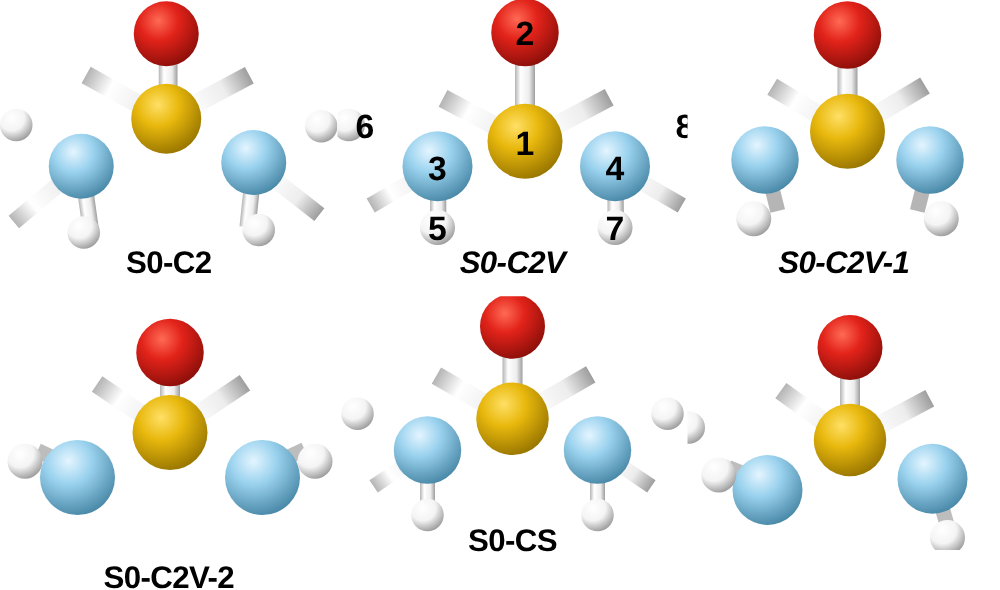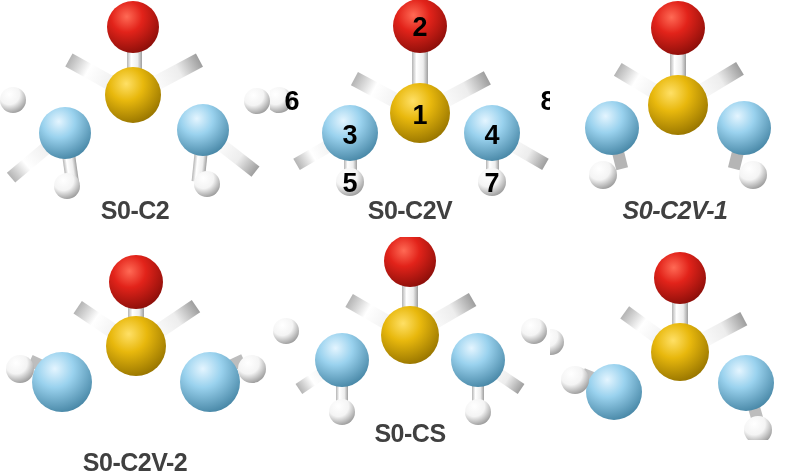--- a/index.html
+++ b/index.html
@@ -26,21 +26,21 @@
     display: block;
   }
   .caption {
     position: absolute;
     width: 100%;
     text-align: center;
     font-family: "Liberation Sans", sans-serif;
     font-weight: bold;
     font-size: 25px;
     letter-spacing: -0.5px;
-    color: #404040;
+    color: #000000;
     white-space: nowrap;
   }
   .atom-label {
     font-family: "Liberation Sans", sans-serif;
     font-weight: bold;
     font-size: 27px;
     fill: #000000;
   }
   .atom-label-outer {
     font-family: "Liberation Sans", sans-serif;
@@ -149,21 +149,21 @@
 
       <text class="atom-label" x="150" y="36" text-anchor="middle">2</text>
       <text class="atom-label" x="150" y="124" text-anchor="middle">1</text>
       <text class="atom-label" x="80" y="144" text-anchor="middle">3</text>
       <text class="atom-label" x="222" y="144" text-anchor="middle">4</text>
       <text class="atom-label-outer" x="80" y="192" text-anchor="middle">5</text>
       <text class="atom-label-outer" x="22" y="110" text-anchor="middle">6</text>
       <text class="atom-label-outer" x="222" y="192" text-anchor="middle">7</text>
       <text class="atom-label-outer" x="278" y="110" text-anchor="middle">8</text>
     </svg>
-    <div class="caption" style="top:196px;">S0-C2V</div>
+    <div class="caption" style="top:196px;font-style:italic;">S0-C2V</div>
   </div>
 
   <div class="panel" style="left:550px; top:0px; width:250px; height:236px;">
     <svg class="panel-svg" width="250" height="200" viewBox="0 0 250 200">
       <g>
         <rect x="120" y="32" width="16" height="64" fill="url(#bondV)"></rect>
         <g transform="rotate(31 128 105)">
           <rect x="58" y="98" width="76" height="15" fill="url(#bondV)"></rect>
         </g>
         <g transform="rotate(-31 128 105)">

